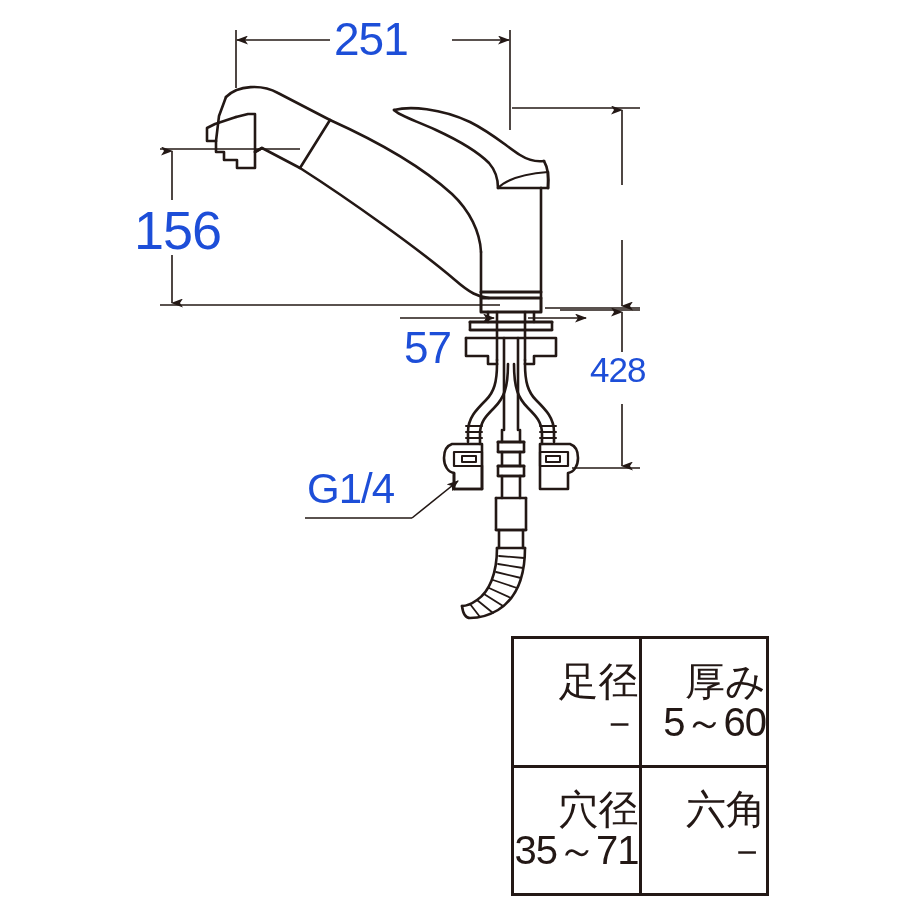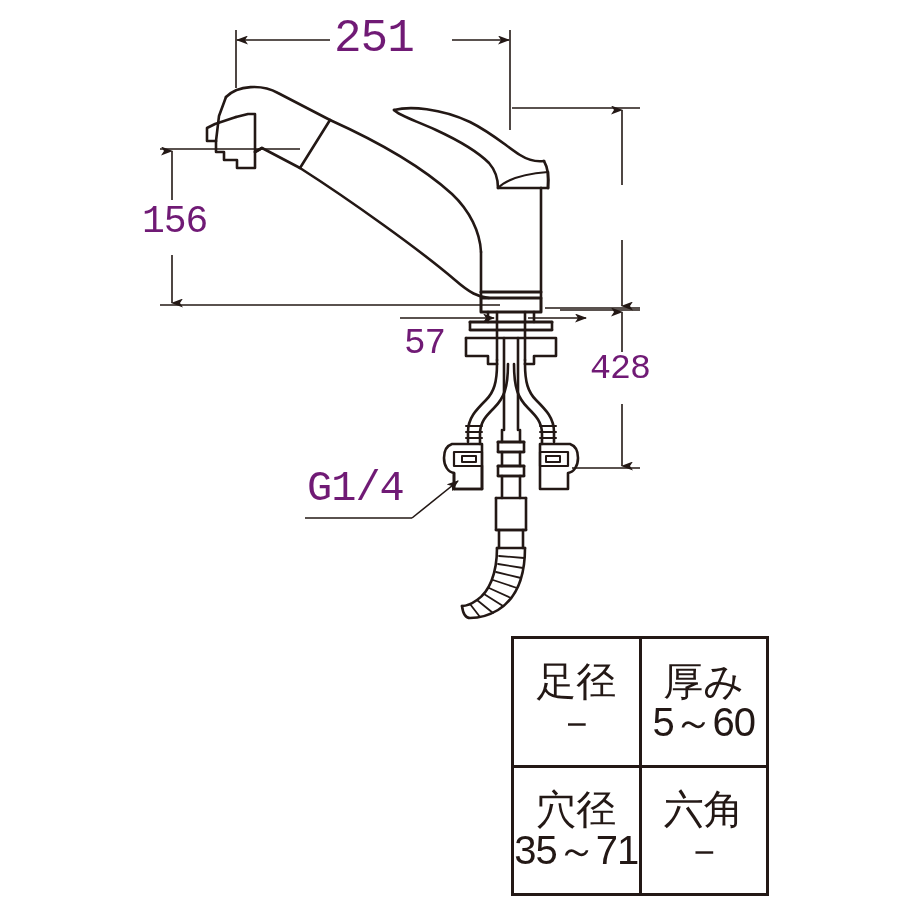--- a/index.html
+++ b/index.html
@@ -22,30 +22,30 @@
   }
   #drawing {
     position: absolute;
     left: 0;
     top: 0;
     width: 900px;
     height: 900px;
   }
   .dim-label {
     position: absolute;
-    color: #701a75;
-    font-family: Liberation Mono, monospace;
+    color: #1d4ed8;
+    font-family: Liberation Sans, sans-serif;
     white-space: nowrap;
     line-height: 1;
     text-align: right;
   }
   #dim-251-label { left: 334px; top: 16px; font-size: 46px; letter-spacing: -1px; }
-  #dim-156-label { left: 142px; top: 203px; font-size: 38px; letter-spacing: -1px; }
+  #dim-156-label { left: 134px; top: 203px; font-size: 54px; letter-spacing: -1px; }
   #dim-229-label { left: 563px; top: 186px; font-size: 44px; letter-spacing: -1px; }
-  #dim-57-label  { left: 404px; top: 326px; font-size: 36px; letter-spacing: -1px; }
+  #dim-57-label  { left: 404px; top: 326px; font-size: 44px; letter-spacing: -1px; }
   #dim-428-label { left: 590px; top: 352px; font-size: 35px; letter-spacing: -1px; }
   #dim-g12-label { left: 307px; top: 468px; font-size: 42px; letter-spacing: -1px; }
 
   
   #spec-table {
     position: absolute;
     left: 511px;
     top: 636px;
     width: 258px;
     height: 260px;
@@ -56,21 +56,21 @@
     border: 3px solid #231815;
     width: 50%;
     height: 50%;
     text-align: center;
     vertical-align: middle;
     padding: 0;
   }
   .cell-inner {
     display: flex;
     flex-direction: column;
-    align-items: center;
+    align-items: flex-end;
     justify-content: center;
     line-height: 1.02;
   }
   .cell-head {
     font-size: 40px;
     letter-spacing: 0px;
   }
   .cell-val {
     font-size: 40px;
     letter-spacing: -1px;

